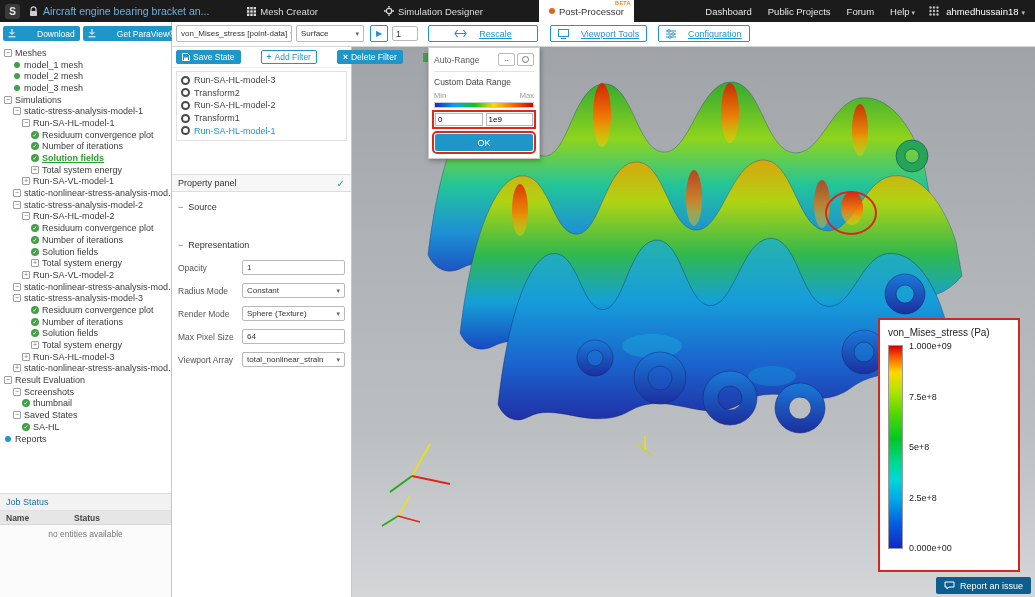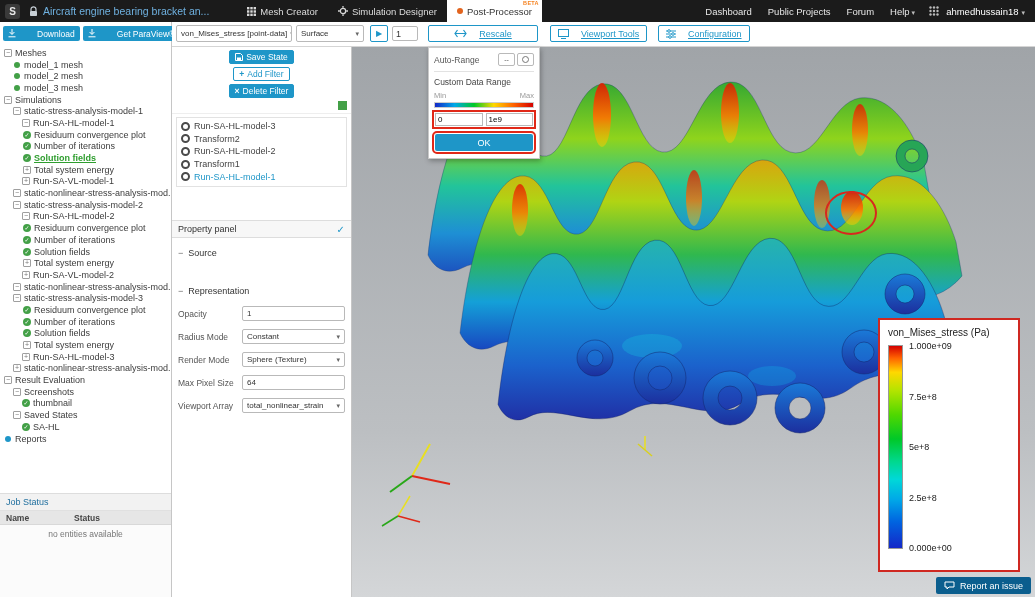--- a/index.html
+++ b/index.html
@@ -11,21 +11,21 @@
   button{font-family:inherit;cursor:pointer;}
   input{font-family:inherit;}
 
   
   .topbar{position:absolute;left:0;top:0;width:1035px;height:22px;background:#1b1b1b;
     display:flex;align-items:center;color:#ccc;z-index:10;}
   .logo{width:15px;height:15px;margin-left:5px;border-radius:3px;background:#3a3a3a;
     color:#e8e8e8;font-weight:bold;font-size:10px;display:flex;align-items:center;justify-content:center;}
   .lock{margin-left:9px;}
   .proj-title{margin-left:5px;color:#6fb1e0;font-size:10.5px;white-space:nowrap;cursor:pointer;}
-  .tabs{display:flex;height:22px;margin-left:28px;}
+  .tabs{display:flex;height:22px;margin-left:28px;gap:46px;}
   .tab{display:flex;align-items:center;gap:4px;padding:0 10px;font-size:9.5px;color:#ddd;height:22px;cursor:pointer;position:relative;}
   .tab.active{background:#fff;color:#333;}
   .beta{position:absolute;top:0px;right:3px;font-size:5.5px;color:#f5821f;font-weight:bold;letter-spacing:.3px;}
   .tab-dot{width:6px;height:6px;border-radius:50%;background:#e2641e;display:inline-block;}
   .nav{margin-left:auto;display:flex;align-items:center;}
   .nav-item{margin-right:14px;font-size:9.5px;color:#e6e6e6;cursor:pointer;white-space:nowrap;}
   .nav-caret{font-size:7px;margin-left:2px;color:#bbb;}
   .apps{margin-right:7px;cursor:pointer;}
   .user{margin-right:10px;font-size:9.5px;color:#fff;cursor:pointer;white-space:nowrap;}
   .caret-g{font-size:7px;margin-left:3px;color:#bbb;}
@@ -38,21 +38,21 @@
     font-size:8.5px;display:flex;align-items:center;gap:21px;padding:0 5px;white-space:nowrap;}
   .btn-refresh{width:16px;height:15px;background:#fff;border:1px solid #1e96c8;border-radius:2px;
     display:flex;align-items:center;justify-content:center;padding:0;}
 
   .tree{margin-top:3px;}
   .tree-row{display:flex;align-items:center;height:11.7px;font-size:9px;color:#3c3c3c;
     cursor:pointer;white-space:nowrap;overflow:hidden;}
   .tree-row[data-level="0"]{padding-left:4px;}
   .tree-row[data-level="1"]{padding-left:13px;}
   .tree-row[data-level="2"]{padding-left:22px;}
-  .tree-row[data-level="3"]{padding-left:23px;}
+  .tree-row[data-level="3"]{padding-left:31px;}
   .t-icon{width:8px;height:8px;margin-right:3px;flex:none;display:flex;align-items:center;
     justify-content:center;font-size:7px;color:#777;box-sizing:border-box;}
   .tree-row[data-icon="minus"] .t-icon,
   .tree-row[data-icon="plus"] .t-icon{border:1px solid #9f9f9f;background:#fff;border-radius:1px;}
   .tree-row[data-icon="minus"] .t-icon::before{content:"−";line-height:6px;}
   .tree-row[data-icon="plus"] .t-icon::before{content:"+";line-height:6px;}
   .tree-row[data-icon="check"] .t-icon{background:#43a047;border-radius:50%;color:#fff;}
   .tree-row[data-icon="check"] .t-icon::before{content:"✓";font-size:6px;line-height:6px;}
   .tree-row[data-icon="dot-green"] .t-icon::before{content:"";width:6px;height:6px;border-radius:50%;background:#43a047;display:block;}
   .tree-row[data-icon="dot-blue"] .t-icon::before{content:"";width:6px;height:6px;border-radius:50%;background:#1e96c8;display:block;}
@@ -81,21 +81,21 @@
     border:1px solid #b9b9b9;border-radius:2px;font-size:9px;padding:0 3px;color:#333;}
   .tb-btn{position:absolute;top:3px;height:17px;box-sizing:border-box;border:1px solid #1e96c8;background:#fff;
     color:#1e96c8;font-size:9px;display:flex;align-items:center;gap:12px;padding:0 7px;border-radius:2px;white-space:nowrap;text-decoration:underline;}
   #btn-rescale{left:256px;width:110px;justify-content:center;}
   #btn-vptools{left:378px;}
   #btn-config{left:486px;}
 
   
   .midpanel{position:absolute;left:172px;top:46px;width:180px;bottom:0;background:#fff;
     border-right:1px solid #c6c6c6;z-index:6;box-sizing:border-box;}
-  .filter-btns{display:flex;gap:3px;align-items:center;padding:4px 4px 3px 4px;border-bottom:1px solid #eee;flex-direction:column;}
+  .filter-btns{display:flex;gap:20px;align-items:center;padding:4px 4px 3px 4px;border-bottom:1px solid #eee;}
   .fb{height:14px;font-size:8.5px;border-radius:2px;display:flex;align-items:center;gap:3px;padding:0 5px;white-space:nowrap;}
   .fb-solid{background:#1e96c8;color:#fff;border:1px solid #1e96c8;}
   .fb-outline{background:#fff;color:#1e96c8;border:1px solid #1e96c8;}
   .fb .plus{font-weight:bold;}
   .green-sq{width:9px;height:9px;background:#43a047;margin-left:auto;flex:none;}
   .pipeline{margin:3px 4px 0 4px;border:1px solid #e2e2e2;padding:2px 0;min-height:64px;background:#fff;}
   .pipe-row{display:flex;align-items:center;height:12.6px;font-size:9px;color:#444;padding-left:4px;cursor:pointer;white-space:nowrap;}
   .eye{width:9px;height:9px;border:2.5px solid #4a4a4a;border-radius:50%;margin-right:4px;box-sizing:border-box;flex:none;}
   .pipe-row[data-state="selected"] .pipe-label{color:#1e96c8;}
   .prop-bar{margin-top:33px;height:16px;background:#f7f7f7;border-top:1px solid #ddd;border-bottom:1px solid #ddd;

